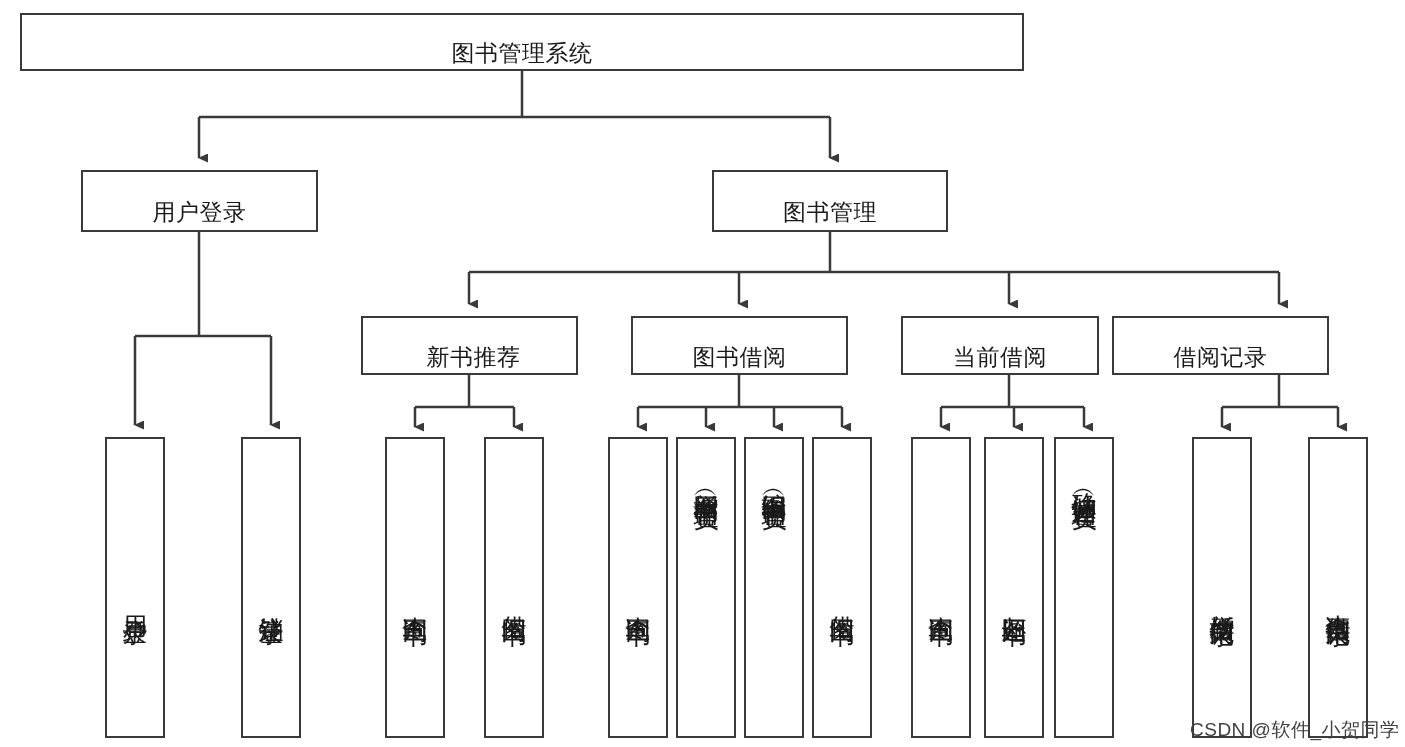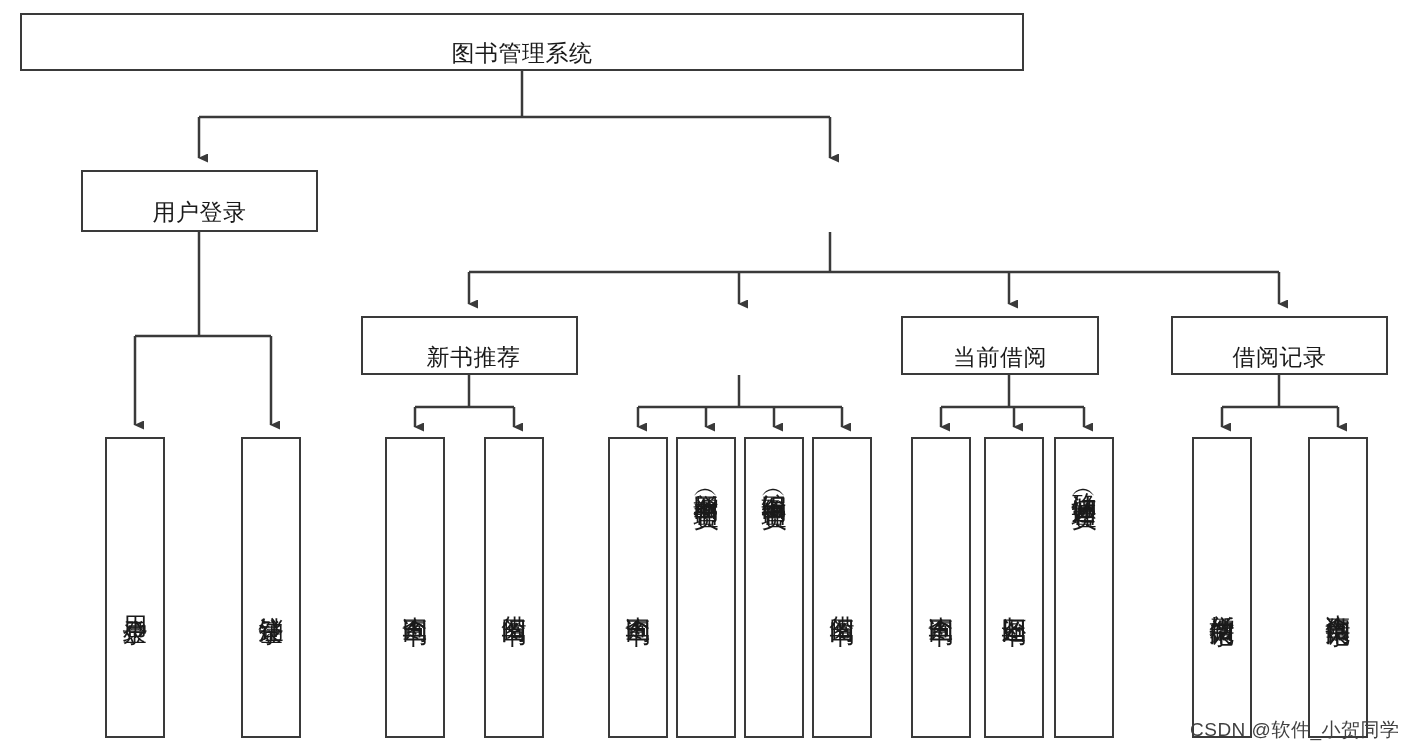--- a/index.html
+++ b/index.html
@@ -129,28 +129,34 @@
     </g>
   </svg>
 
   <div class="node horiz" style="left:20px;top:13px;width:1004px;height:58px;">
     <span class="label">图书管理系统</span>
   </div>
 
   <div class="node horiz" style="left:81px;top:170px;width:237px;height:62px;">
     <span class="label">用户登录</span>
   </div>
+  <div class="node horiz" style="left:712px;top:170px;width:236px;height:62px;">
+    <span class="label">图书管理</span>
+  </div>
 
   <div class="node horiz" style="left:361px;top:316px;width:217px;height:59px;padding-left:8px;">
     <span class="label">新书推荐</span>
   </div>
+  <div class="node horiz" style="left:631px;top:316px;width:217px;height:59px;">
+    <span class="label">图书借阅</span>
+  </div>
   <div class="node horiz" style="left:901px;top:316px;width:198px;height:59px;">
     <span class="label">当前借阅</span>
   </div>
-  <div class="node horiz" style="left:1171px;top:316px;width:217px;height:59px;">
+  <div class="node horiz" style="left:1112px;top:316px;width:217px;height:59px;">
     <span class="label">借阅记录</span>
   </div>
 
   <div class="node vert mid-text" style="left:105px;top:437px;width:60px;height:301px;">
     <span class="label">用户登录</span>
   </div>
   <div class="node vert mid-text" style="left:241px;top:437px;width:60px;height:301px;">
     <span class="label">注销登录</span>
   </div>
   <div class="node vert mid-text" style="left:385px;top:437px;width:60px;height:301px;">

